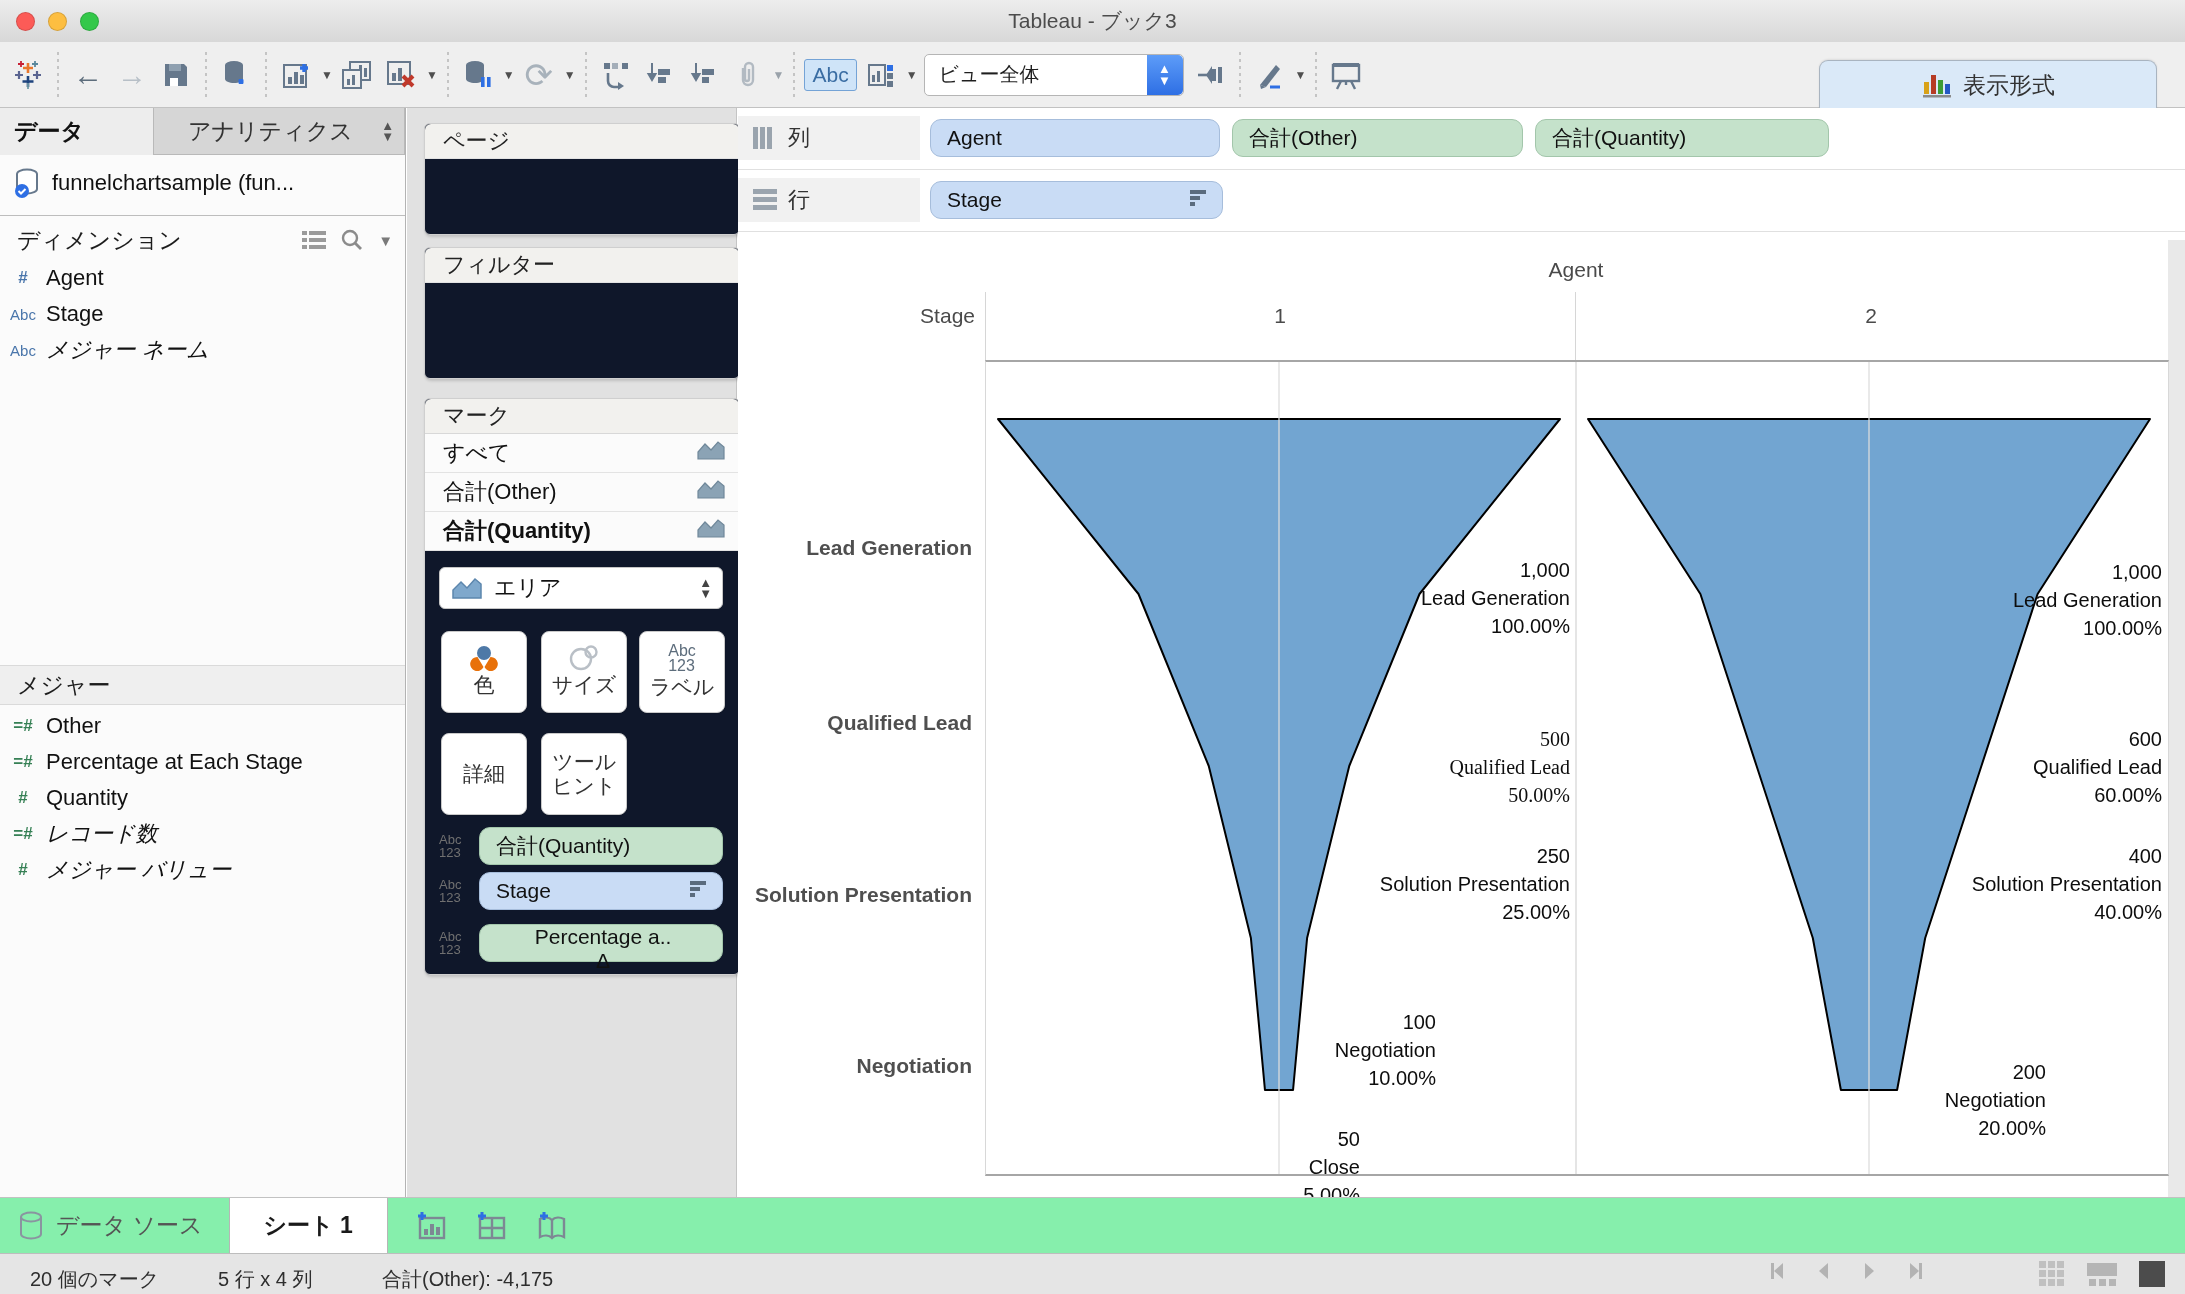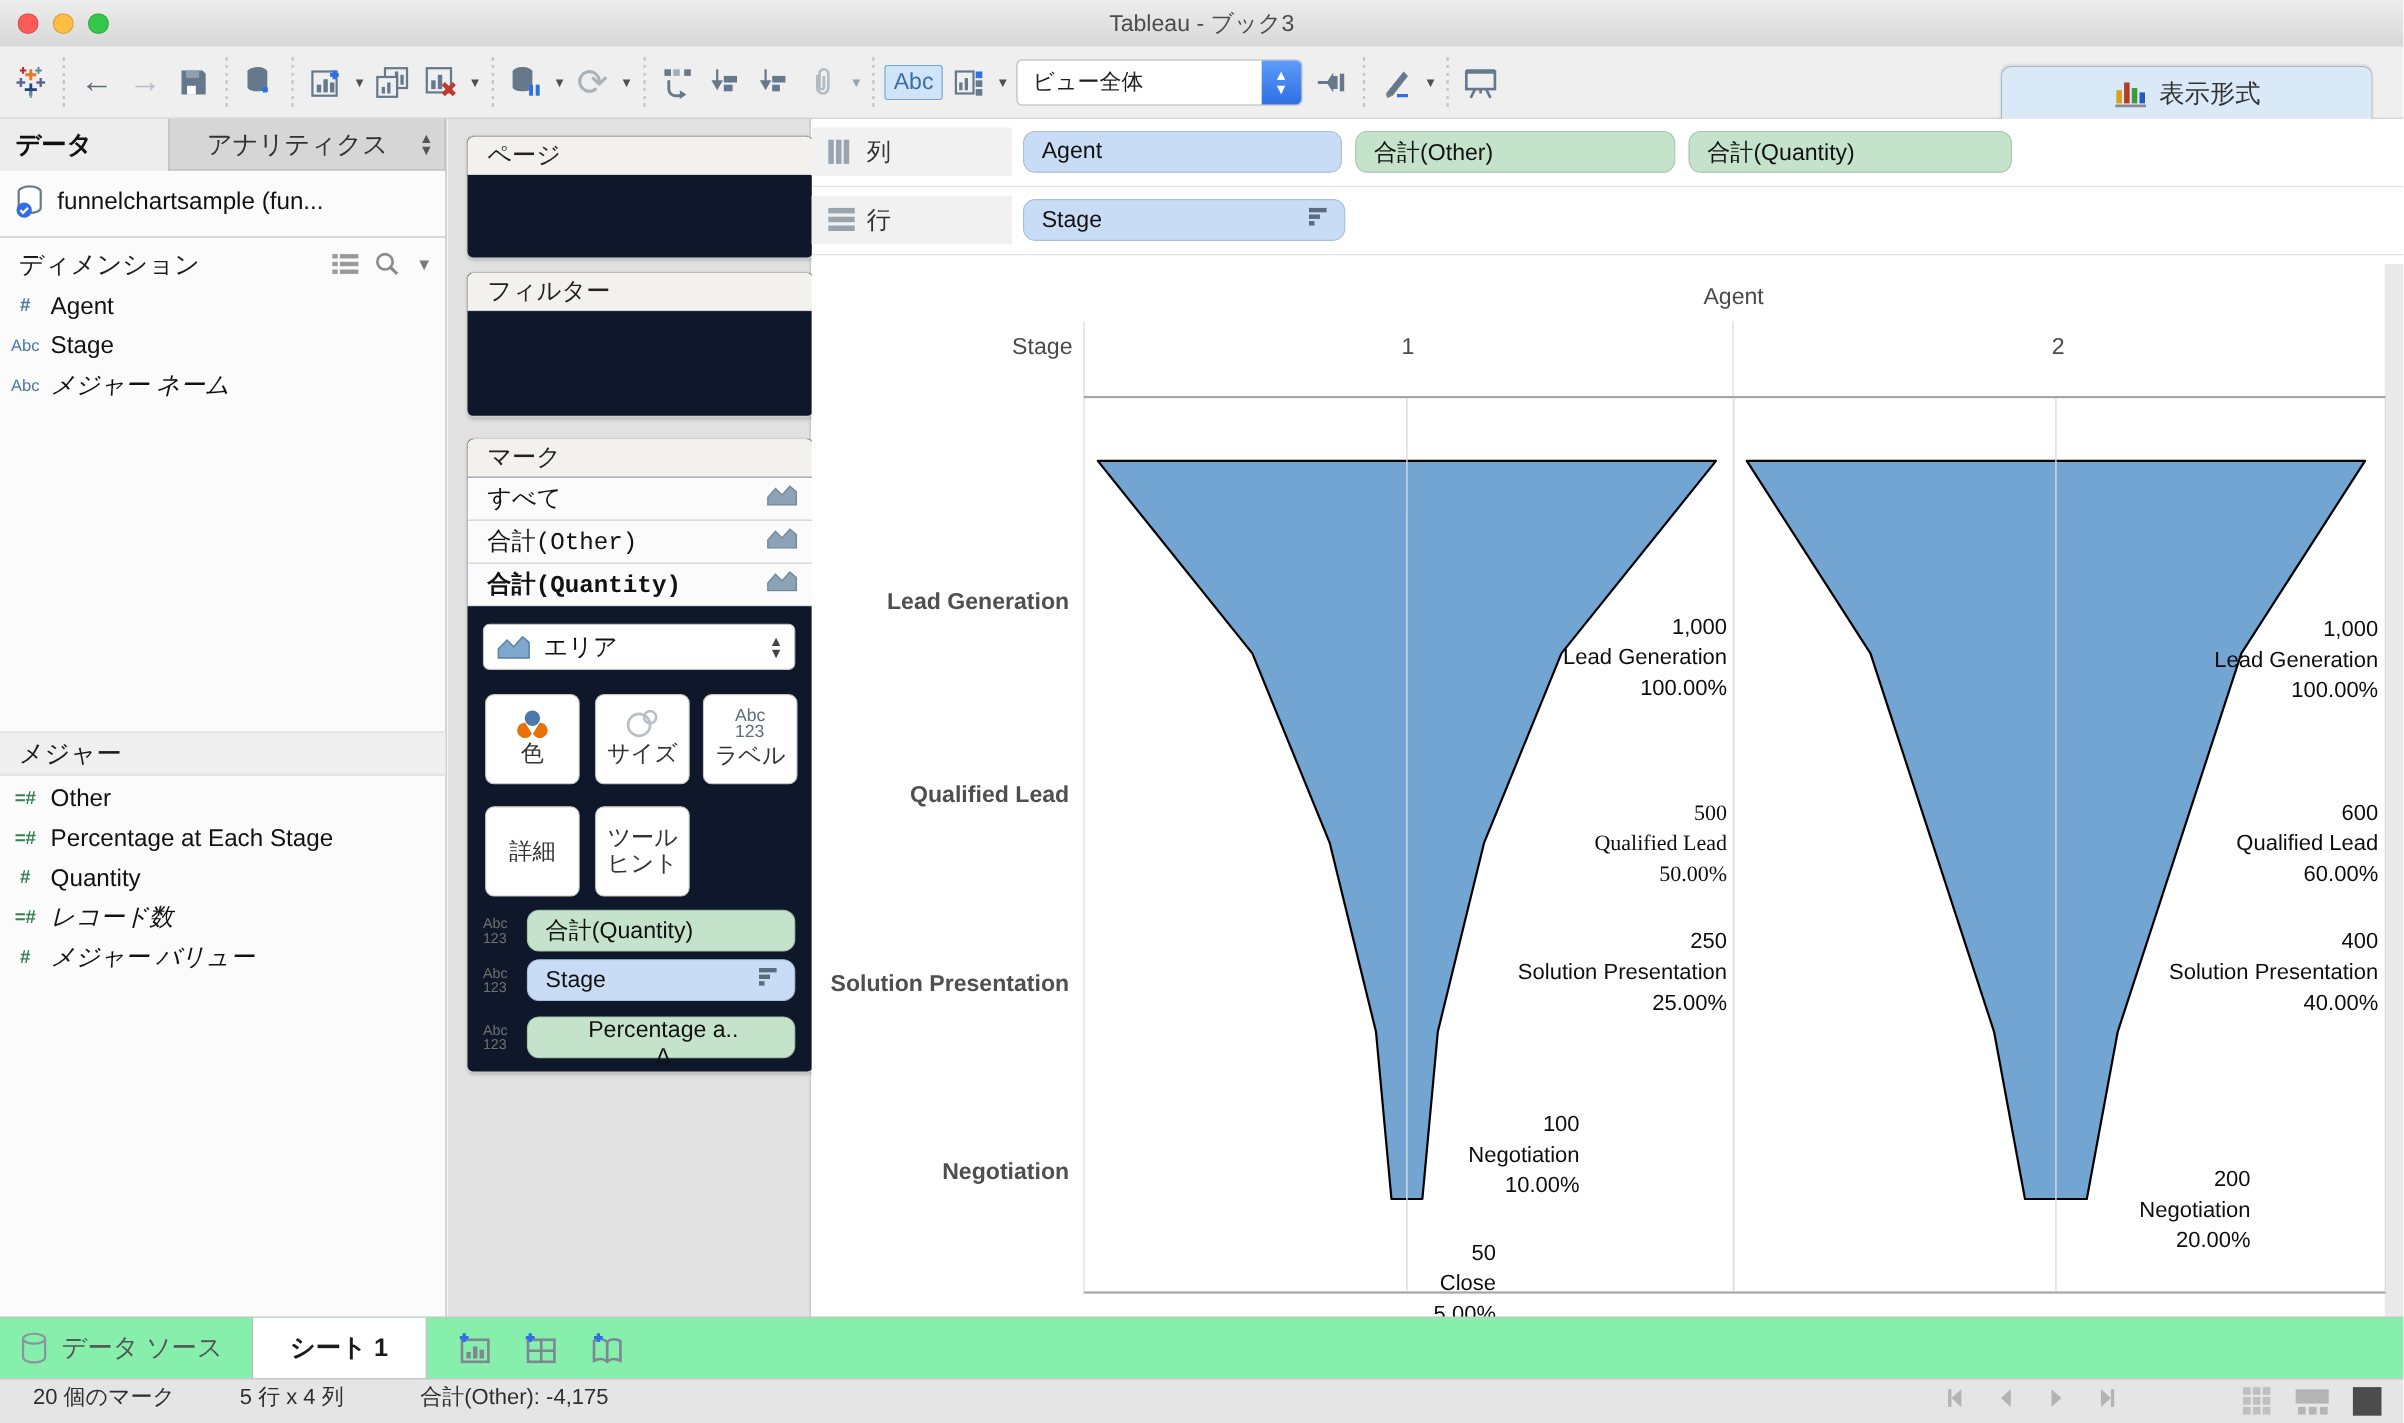--- a/index.html
+++ b/index.html
@@ -61,21 +61,21 @@
     border-top:1px solid #dadada;border-bottom:1px solid #dadada;display:flex;align-items:center;
     padding-left:17px;font-size:23px;color:#1c1c1c;box-sizing:border-box;}
   
   .cards-col{position:absolute;left:407px;top:0;width:330px;height:100%;background:#e1e1e1;
     border-right:1px solid #c4c4c4;box-sizing:border-box;}
   .card{position:absolute;left:17px;width:314px;background:#0f172a;border:1px solid #cfcfcf;
     border-radius:6px;box-shadow:1px 2px 3px rgba(0,0,0,.15);}
   .card-hd{height:34px;display:flex;align-items:center;padding-left:18px;font-size:22px;color:#222;
     background:#f2f1ee;border-bottom:1px solid #e2e2e2;border-radius:6px 6px 0 0;}
   .marks-row{height:38px;display:flex;align-items:center;justify-content:space-between;
-    padding:0 14px 0 18px;font-size:22px;color:#111;border-bottom:1px solid #e3e3e3;background:#fbfbfb;font-family:Liberation Mono, monospace;}
+    padding:0 14px 0 18px;font-size:22px;color:#111;border-bottom:1px solid #e3e3e3;background:#fbfbfb;}
   .marks-row.bold{font-weight:bold;}
   .type-dd{position:absolute;left:14px;top:168px;width:284px;height:42px;background:#fff;
     border:1px solid #c6c6c6;border-radius:6px;display:flex;align-items:center;gap:12px;
     padding:0 10px 0 12px;font-size:22px;color:#111;box-sizing:border-box;}
   .type-dd .grow{flex:1;}
   .mk-btn{position:absolute;background:#fff;border:1px solid #c9c9c9;border-radius:8px;
     display:flex;flex-direction:column;align-items:center;justify-content:center;
     font-size:21px;color:#333;box-shadow:0 1px 1px rgba(0,0,0,.08);box-sizing:border-box;}
   .pill{height:38px;border-radius:11px;display:flex;align-items:center;font-size:21px;color:#111;
     padding:0 12px 0 16px;box-sizing:border-box;}
@@ -103,21 +103,21 @@
   .annot{position:absolute;text-align:right;font-size:20px;line-height:28px;color:#0d0d0d;white-space:nowrap;}
   
   .tabbar{position:absolute;left:0;top:1197px;width:100%;height:56px;background:#86efac;
     border-top:1px solid #c2c2c2;display:flex;align-items:stretch;box-sizing:border-box;}
   .tab-ds{display:flex;align-items:center;gap:12px;padding:0 26px 0 18px;font-size:23px;color:#555;}
   .tab-sheet1{background:#fff;border-left:1px solid #b6b6b6;border-right:1px solid #b6b6b6;
     padding:0 34px;display:flex;align-items:center;font-size:23px;font-weight:bold;color:#1a1a1a;}
   .newtab{display:flex;align-items:center;margin-left:26px;}
   .statusbar{position:absolute;left:0;top:1253px;width:100%;height:41px;background:#e5e5e5;
     border-top:1px solid #bdbdbd;font-size:20px;color:#2e2e2e;}
-  .st{position:absolute;top:2px;}
+  .st{position:absolute;top:12px;}
   .nav-ic{display:inline-flex;align-items:center;margin:0 9px;}
 </style>
 </head>
 <body>
 
 <div class="canvas">
 
   <div class="titlebar">
     <div class="traffic">
       <div class="light" style="background:#fc5b57"></div>

